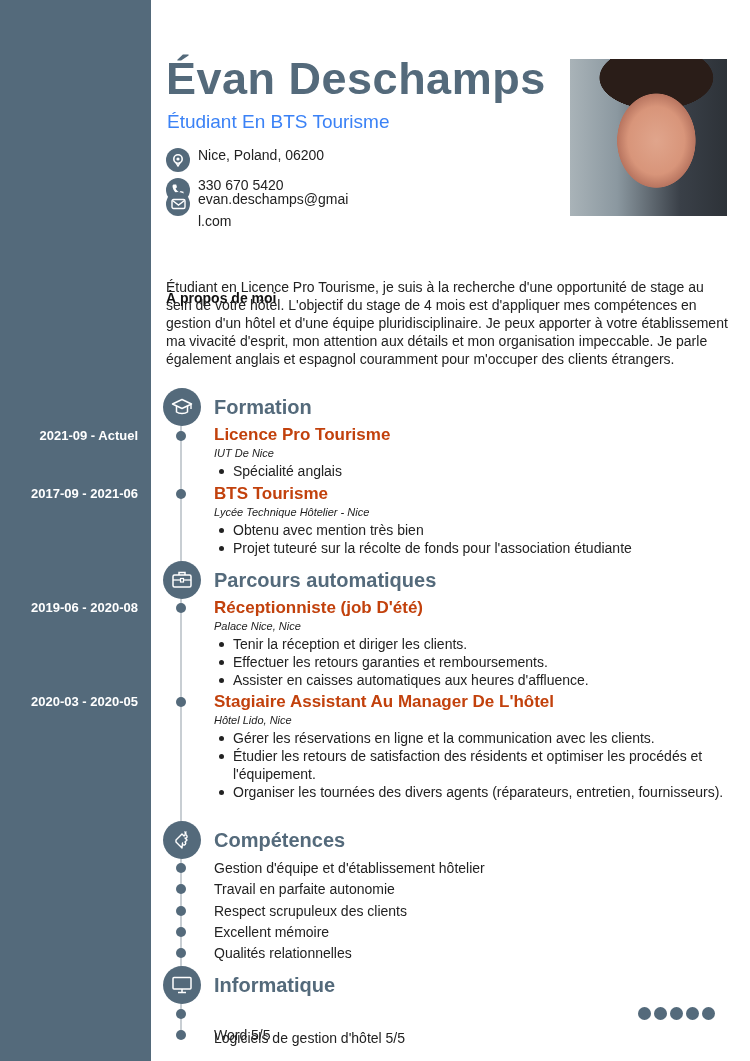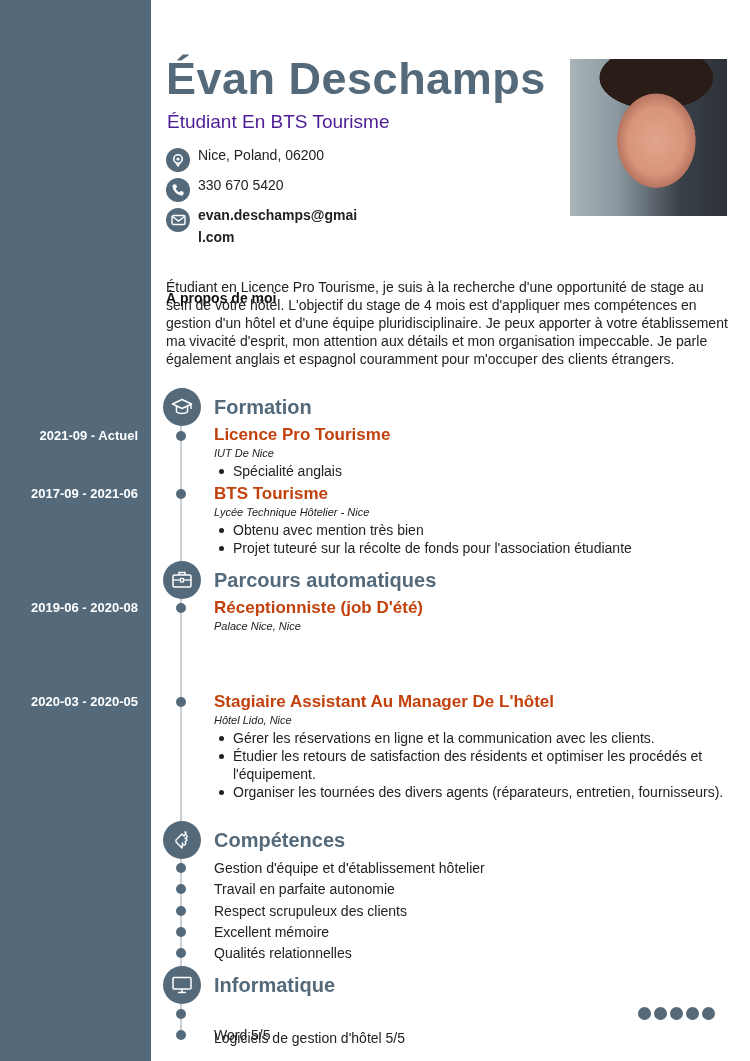--- a/index.html
+++ b/index.html
@@ -2,21 +2,21 @@
 <html><head>
 <meta charset="utf-8">
 <style>
   * { box-sizing: border-box; margin: 0; padding: 0; }
   html, body { width: 750px; height: 1061px; background: #ffffff; overflow: hidden; }
   body { position: relative; font-family: "Liberation Sans", sans-serif; color: #222; }
 
   .sidebar { position: absolute; left: 0; top: 0; width: 151px; height: 1061px; background: #546a7b; }
 
   .name { position: absolute; left: 166px; top: 56px; font-size: 45px; font-weight: bold; color: #546a7b; letter-spacing: 0.5px; line-height: 1; white-space: nowrap; }
-  .subtitle { position: absolute; left: 167px; top: 112px; font-size: 19px; color: #4c1d95; line-height: 1.1; }
+  .subtitle { position: absolute; left: 167px; top: 112px; font-size: 19px; color: #3b82f6; line-height: 1.1; }
 
   .contact { position: absolute; left: 166px; width: 210px; display: flex; align-items: flex-start; }
   .contact .cicon { width: 24px; height: 24px; border-radius: 50%; background: #546a7b; flex: 0 0 24px; display: flex; align-items: center; justify-content: center; margin-right: 8px; }
   .contact .ctext { font-size: 14px; color: #222; line-height: 22px; margin-top: -4px; }
 
   .photo { position: absolute; left: 570px; top: 59px; width: 157px; height: 157px; overflow: hidden;
     background: radial-gradient(ellipse 40% 48% at 55% 52%, #e0a58c 0%, #d8957a 45%, #b87560 62%, transparent 63%),
                 radial-gradient(ellipse 45% 25% at 55% 12%, #2a1d18 0%, #2a1d18 80%, transparent 81%),
                 linear-gradient(90deg, #a9b3b8 0%, #8b98a0 30%, #3a4048 70%, #2d3238 100%); }
 
@@ -65,21 +65,21 @@
   <span class="ctext">Nice, Poland, 06200</span>
 </div>
 <div class="contact" style="top:178px;">
   <span class="cicon">
     <svg width="14" height="14" viewBox="0 0 14 14">
         <path d="M3 1.5 L5.2 1.5 L6 4.3 L4.6 5.4 C5.3 7 6.9 8.6 8.5 9.3 L9.6 7.9 L12.5 8.7 L12.5 11 C12.5 11.8 11.8 12.5 11 12.5 C6 12.2 1.8 8 1.5 3 C1.5 2.2 2.2 1.5 3 1.5 Z" fill="#fff"></path>
       </svg>
   </span>
   <span class="ctext">330 670 5420</span>
 </div>
-<div class="contact" style="top:208px;font-weight:bold;">
+<div class="contact" style="top:192px;">
   <span class="cicon">
     <svg width="15" height="12" viewBox="0 0 15 12">
         <rect x="1" y="1.5" width="13" height="9" rx="1.5" fill="none" stroke="#fff" stroke-width="1.4"></rect>
         <path d="M1.5 2.5 L7.5 7 L13.5 2.5" fill="none" stroke="#fff" stroke-width="1.4"></path>
       </svg>
   </span>
   <span class="ctext">
     <span>evan.deschamps@gmai</span><br>
     <span>l.com</span>
   </span>
@@ -128,20 +128,25 @@
       <rect x="9.5" y="8.5" width="3" height="3.5" fill="#546a7b" stroke="#fff" stroke-width="1.2"></rect>
     </svg>
 </div>
 <div class="sec-title" style="top:570px;">Parcours automatiques</div>
 
 <div class="dot" style="top:603px;"></div>
 <div class="date" style="top:600px;">2019-06 - 2020-08</div>
 <div class="entry" style="top:598px;">
   <div class="etitle">Réceptionniste (job D'été)</div>
   <div class="eorg">Palace Nice, Nice</div>
+  <ul>
+    <li>Tenir la réception et diriger les clients.</li>
+    <li>Effectuer les retours garanties et remboursements.</li>
+    <li>Assister en caisses automatiques aux heures d'affluence.</li>
+  </ul>
 </div>
 
 <div class="dot" style="top:697px;"></div>
 <div class="date" style="top:694px;margin-left:48px;">2020-03 - 2020-05</div>
 <div class="entry" style="top:692px;">
   <div class="etitle">Stagiaire Assistant Au Manager De L'hôtel</div>
   <div class="eorg">Hôtel Lido, Nice</div>
   <ul>
     <li>Gérer les réservations en ligne et la communication avec les clients.</li>
     <li>Étudier les retours de satisfaction des résidents et optimiser les procédés et l'équipement.</li>

